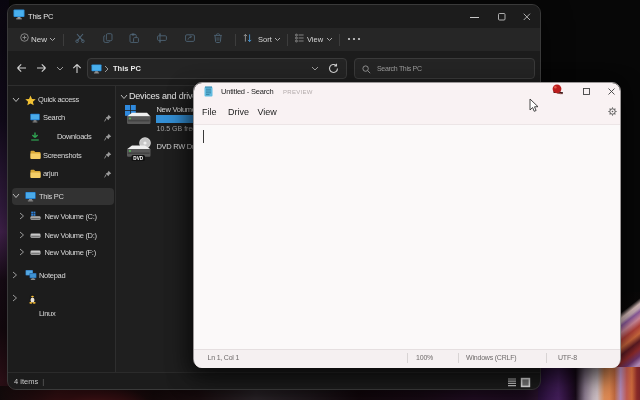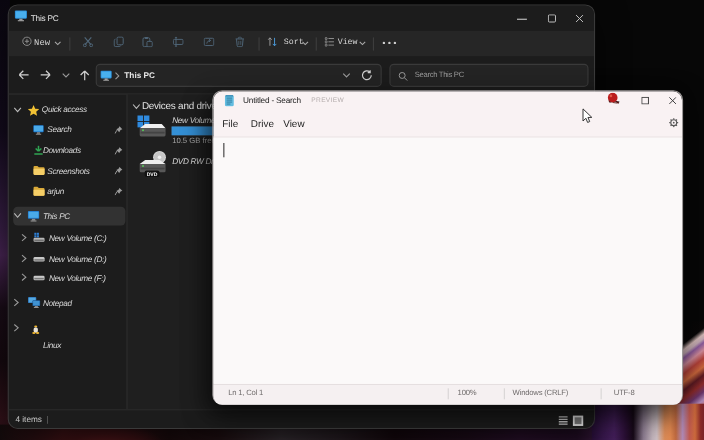--- a/index.html
+++ b/index.html
@@ -7,24 +7,24 @@
 #wallR{left:616px;top:292px;width:24px;height:76px;background:linear-gradient(142deg,#060606 0%,#0a0808 26%,#d0b6b4 32%,#c2a8b2 36%,#8a5a9a 40%,#cc8898 47%,#b04038 55%,#c8663c 63%,#5a1a22 71%,#8a2a2a 79%,#6a3468 87%,#b08ab8 95%,#c07888 100%);}
 #wallF{left:538px;top:367px;width:102px;height:33px;background:linear-gradient(90deg,#2e1240 0%,#3c1a52 10%,#45205c 20%,#2a1034 30%,#170a18 37%,#8a7a8e 46%,#c0b2ba 54%,#cdbfc4 58%,#dc8c58 65%,#e08850 70%,#c06a40 75%,#b08ab8 81%,#c05a50 87%,#cc6a3c 92%,#8a2a28 97%,#7a2428 100%);}
 
 #ex{left:8px;top:5px;width:532px;height:384px;background:#1c1c1c;border-radius:8px;box-shadow:0 12px 30px rgba(0,0,0,.65);outline:1px solid #3a3a3a;}
 #ex .cmdbar{left:0;top:23px;width:532px;height:23px;background:#262626;}
 #ex .hdiv{left:0;top:80px;width:532px;height:1px;background:#2e2e2e;}
 #ex .vdiv{left:107px;top:81px;width:1px;height:286px;background:#2e2e2e;}
 #ex .content{left:108px;top:81px;width:424px;height:286px;background:#1f1f1f;}
 #ex .sdiv{left:0;top:367px;width:532px;height:1px;background:#2b2b2b;}
 .ttxt{font-size:7.5px;letter-spacing:-0.2px;color:#e4e4e4;}
-.tool{color:#d6d6d6;font-size:7.5px;font-family:Liberation Mono, monospace;}
+.tool{color:#d6d6d6;font-size:7.5px;}
 .addrbox{left:78.5px;top:53px;width:258.5px;height:19px;background:#242424;border:1px solid #3a3a3a;border-radius:4px;}
 .srchbox{left:345.5px;top:53px;width:179.5px;height:19px;background:#242424;border:1px solid #3a3a3a;border-radius:4px;}
-.sbtxt{font-size:7.5px;letter-spacing:-0.3px;color:#d8d8d8;white-space:nowrap;font-style:italic;}
+.sbtxt{font-size:7.5px;letter-spacing:-0.3px;color:#d8d8d8;white-space:nowrap;}
 .pin{left:96px;}
 .sep{width:1px;height:12px;background:#3d3d3d;}
 .hl{left:4px;width:102px;height:17px;background:#323232;border-radius:4px;}
 
 #np{left:194px;top:83px;width:426px;height:284px;background:#f9f2f3;border-radius:8px;box-shadow:-8px 8px 20px rgba(0,0,0,.42),0 10px 26px rgba(0,0,0,.5);outline:1px solid #9c9898;}
 #np .menudiv{left:0;top:41px;width:426px;height:1px;background:#ece5e6;}
 #np .txtarea{left:0;top:42px;width:426px;height:224px;background:#fbf9f9;}
 #np .status{left:0;top:266px;width:426px;height:18px;background:#f5f0f1;border-top:1px solid #e5dfe0;border-radius:0 0 8px 8px;}
 .nptitle{font-size:7.5px;letter-spacing:-0.2px;color:#242424;}
 .npmenu{font-size:9px;color:#242424;}
@@ -181,21 +181,21 @@
       <rect x="0.9" y="1.4" width="8.2" height="5" fill="#4aaae8"></rect>
       <rect x="3.6" y="7.2" width="2.8" height="1.4" fill="#8a8a8a"></rect>
       <rect x="2.6" y="8.6" width="4.8" height="0.8" fill="#a0a0a0"></rect>
     </svg>
   <div class="a sbtxt" style="left:35px;top:108px">Search</div>
 
   <svg class="a" style="left:22px;top:126.5px" width="10" height="10" viewBox="0 0 10 10">
       <path d="M5 0.5 V5.5 M5 5.5 L2.4 3 M5 5.5 L7.6 3" fill="none" stroke="#2fa452" stroke-width="1.4"></path>
       <path d="M1.2 8 H8.8" stroke="#2fa452" stroke-width="1.2"></path>
     </svg>
-  <div class="a sbtxt" style="left:31px;top:127px">Downloads</div>
+  <div class="a sbtxt" style="left:49px;top:127px">Downloads</div>
 
   <svg class="a" style="left:21.5px;top:145px" width="11" height="10" viewBox="0 0 11 10">
       <path d="M0.5 1.8 A1 1 0 0 1 1.5 0.8 H4 L5.3 2 H9.5 A1 1 0 0 1 10.5 3 V8 A1 1 0 0 1 9.5 9 H1.5 A1 1 0 0 1 0.5 8 Z" fill="#d9a938"></path>
       <path d="M0.5 3.4 H10.5 V8 A1 1 0 0 1 9.5 9 H1.5 A1 1 0 0 1 0.5 8 Z" fill="#f5ce67"></path>
     </svg>
   <div class="a sbtxt" style="left:35px;top:145.5px">Screenshots</div>
 
   <svg class="a" style="left:21.5px;top:163.5px" width="11" height="10" viewBox="0 0 11 10">
       <path d="M0.5 1.8 A1 1 0 0 1 1.5 0.8 H4 L5.3 2 H9.5 A1 1 0 0 1 10.5 3 V8 A1 1 0 0 1 9.5 9 H1.5 A1 1 0 0 1 0.5 8 Z" fill="#d9a938"></path>
       <path d="M0.5 3.4 H10.5 V8 A1 1 0 0 1 9.5 9 H1.5 A1 1 0 0 1 0.5 8 Z" fill="#f5ce67"></path>

